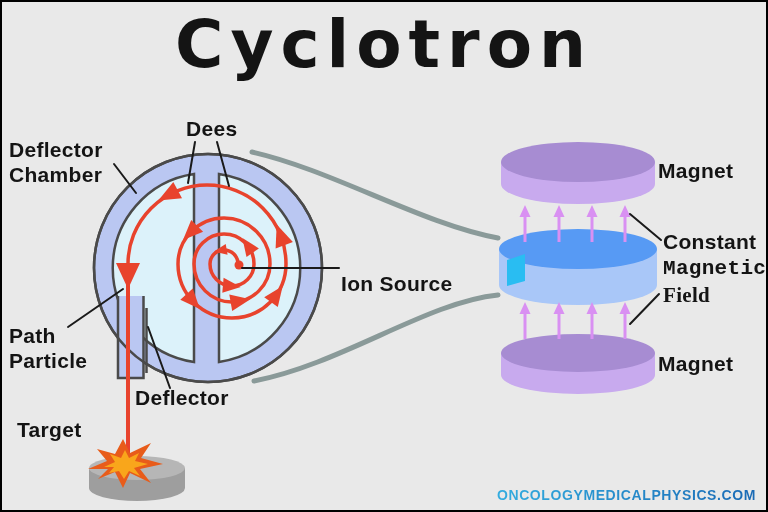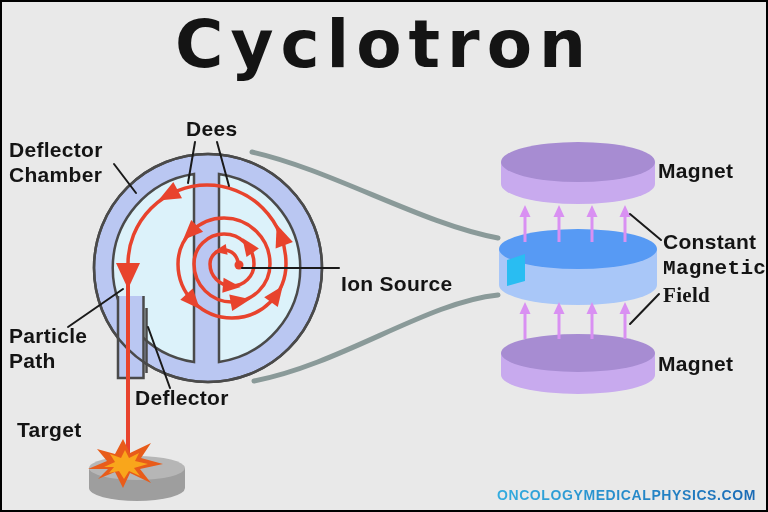--- a/index.html
+++ b/index.html
@@ -130,22 +130,22 @@
 
   <h1 class="title">Cyclotron</h1>
 
   <div class="lbl" style="left:7px;top:135px;">
     <span style="display:block;">Deflector</span>
     <span style="display:block;">Chamber</span>
   </div>
   <div class="lbl" style="left:184px;top:114px;text-align:right;">Dees</div>
   <div class="lbl" style="left:339px;top:253px;margin-top:16px;">Ion Source</div>
   <div class="lbl" style="left:7px;top:321px;">
+    <span style="display:block;">Path</span>
     <span style="display:block;">Particle</span>
-    <span style="display:block;">Path</span>
   </div>
   <div class="lbl" style="left:133px;top:383px;">Deflector</div>
   <div class="lbl" style="left:15px;top:415px;">Target</div>
 
   <div class="lbl" style="left:656px;top:156px;">Magnet</div>
   <div class="lbl triple" style="left:661px;top:226px;">
     <span style="display:block;">Constant</span>
     <span style="display:block;font-family:Liberation Mono, monospace;">Magnetic</span>
     <span style="display:block;font-family:Liberation Serif, serif;">Field</span>
   </div>

